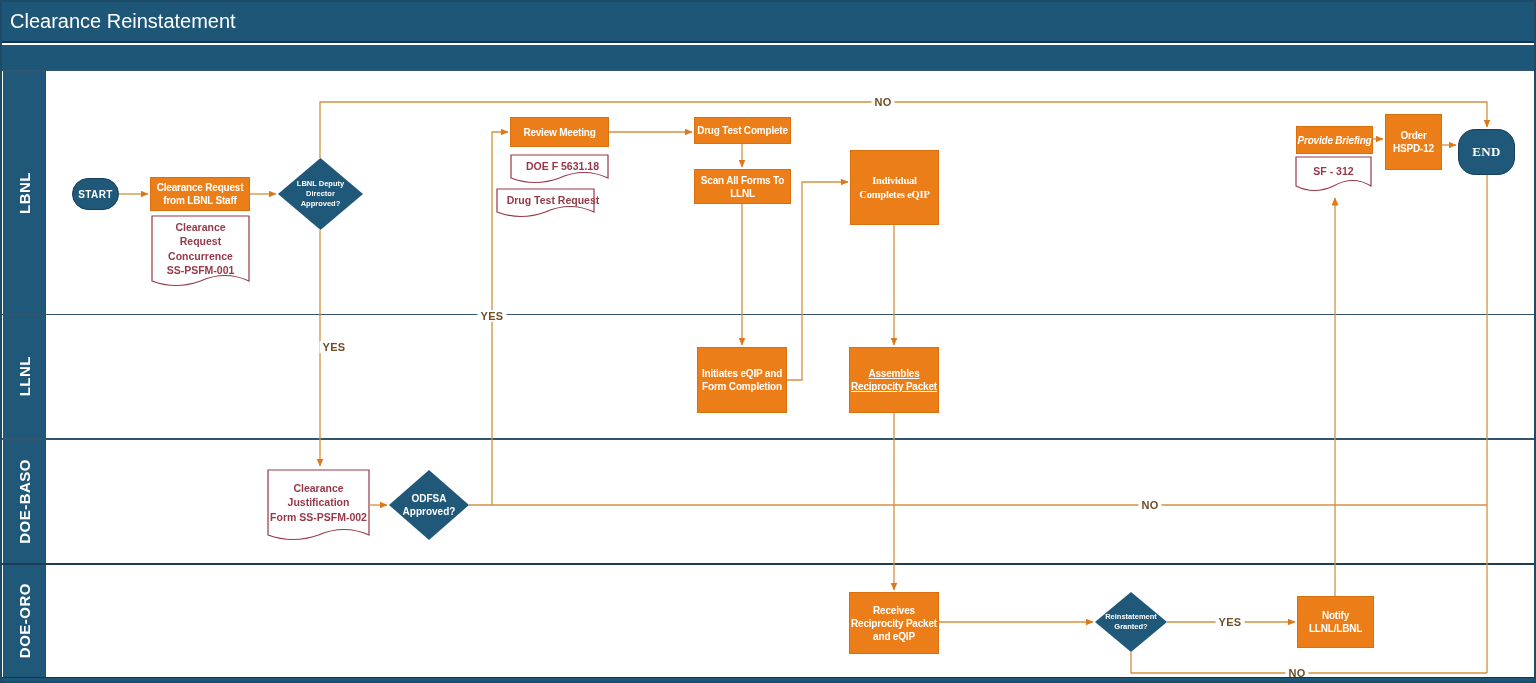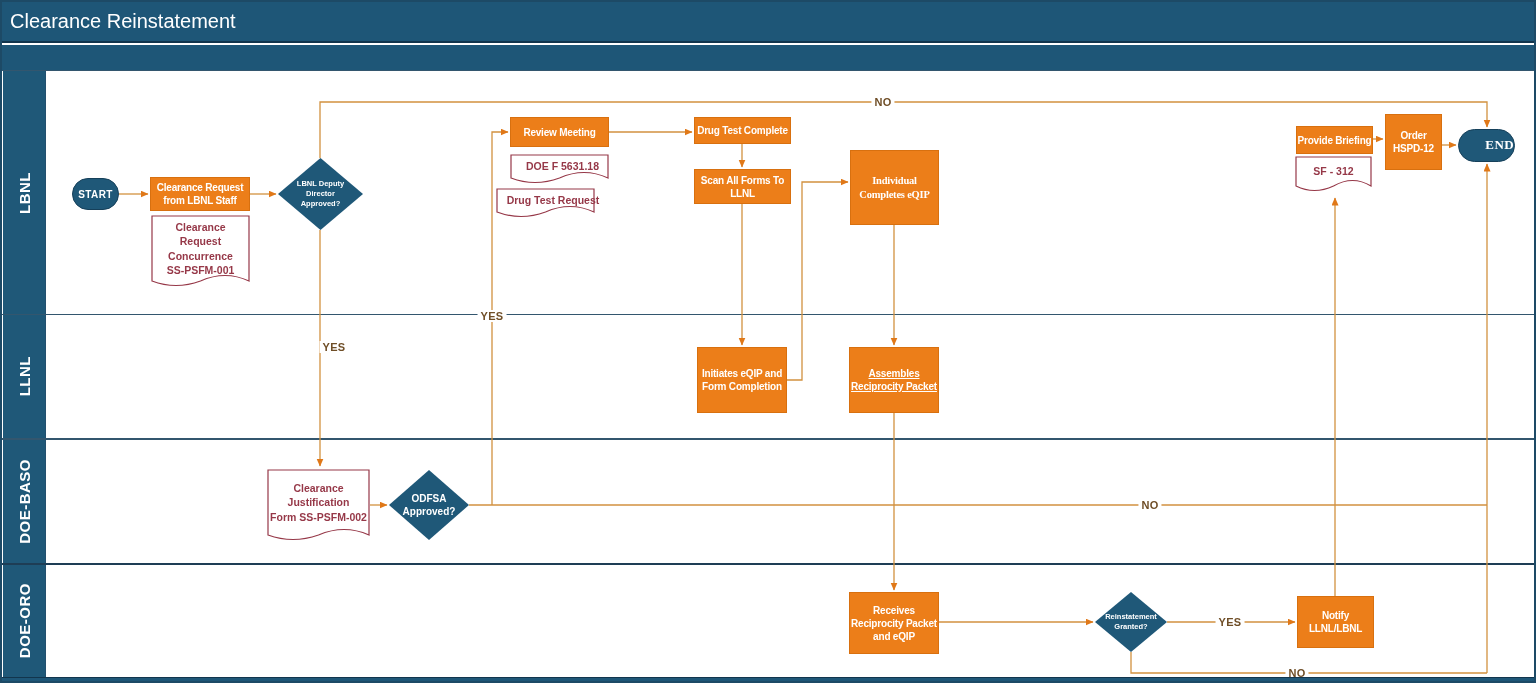--- a/index.html
+++ b/index.html
@@ -100,27 +100,27 @@
           <path d="M1,1 L98,1 L98,24 Q74.25,13 49.5,24 Q24.75,33 1,24 Z" fill="#ffffff" stroke="#963848" stroke-width="1.2"></path>
         </svg><div class="doc-label">DOE F 5631.18</div></div>
       <div class="node document" style="left: 494px; top: 186px; width: 114px; height: 34px;"><svg width="99" height="34">
           <path d="M1,1 L98,1 L98,24 Q74.25,13 49.5,24 Q24.75,33 1,24 Z" fill="#ffffff" stroke="#963848" stroke-width="1.2"></path>
         </svg><div class="doc-label">Drug Test Request</div></div>
       <div class="node process" style="left: 692px; top: 115px; width: 97px; height: 27px;"><span>Drug Test Complete</span></div>
       <div class="node process" style="left: 692px; top: 167px; width: 97px; height: 35px;"><span>Scan All Forms To
 LLNL</span></div>
       <div class="node process serif" style="left: 848px; top: 148px; width: 89px; height: 75px; font-size: 10.5px;"><span>Individual
 Completes eQIP</span></div>
-      <div class="node process" style="left: 1294px; top: 124px; width: 77px; height: 28px;"><span>Provide Briefing</span></div>
+      <div class="node process" style="left: 1294px; top: 124px; width: 77px; height: 28px; font-style: italic;"><span>Provide Briefing</span></div>
       <div class="node document" style="left: 1293px; top: 154px; width: 77px; height: 40px;"><svg width="77" height="40">
           <path d="M1,1 L76,1 L76,30 Q57.75,19 38.5,30 Q19.25,39 1,30 Z" fill="#ffffff" stroke="#963848" stroke-width="1.2"></path>
         </svg><div class="doc-label">SF - 312</div></div>
       <div class="node process" style="left: 1383px; top: 112px; width: 57px; height: 56px;"><span>Order
 HSPD-12</span></div>
-      <div class="node end serif" style="left: 1456px; top: 127px; width: 57px; height: 33px; font-size: 13px; justify-content: flex-end;"><span>END</span></div>
+      <div class="node end serif" style="left: 1456px; top: 127px; width: 57px; height: 46px; font-size: 13px;"><span>END</span></div>
       <div class="node process" style="left: 695px; top: 345px; width: 90px; height: 66px;"><span>Initiates eQIP and
 Form Completion</span></div>
       <div class="node process" style="left: 847px; top: 345px; width: 90px; height: 66px; text-decoration: underline;"><span>Assembles
 Reciprocity Packet</span></div>
       <div class="node document" style="left: 265px; top: 467px; width: 103px; height: 76px;"><svg width="103" height="76">
           <path d="M1,1 L102,1 L102,66 Q77.25,55 51.5,66 Q25.75,75 1,66 Z" fill="#ffffff" stroke="#963848" stroke-width="1.2"></path>
         </svg><div class="doc-label">Clearance
 Justification
 Form SS-PSFM-002</div></div>
       <div class="node decision" style="left: 387px; top: 468px; width: 80px; height: 70px; font-size: 10px;"><span>ODFSA

